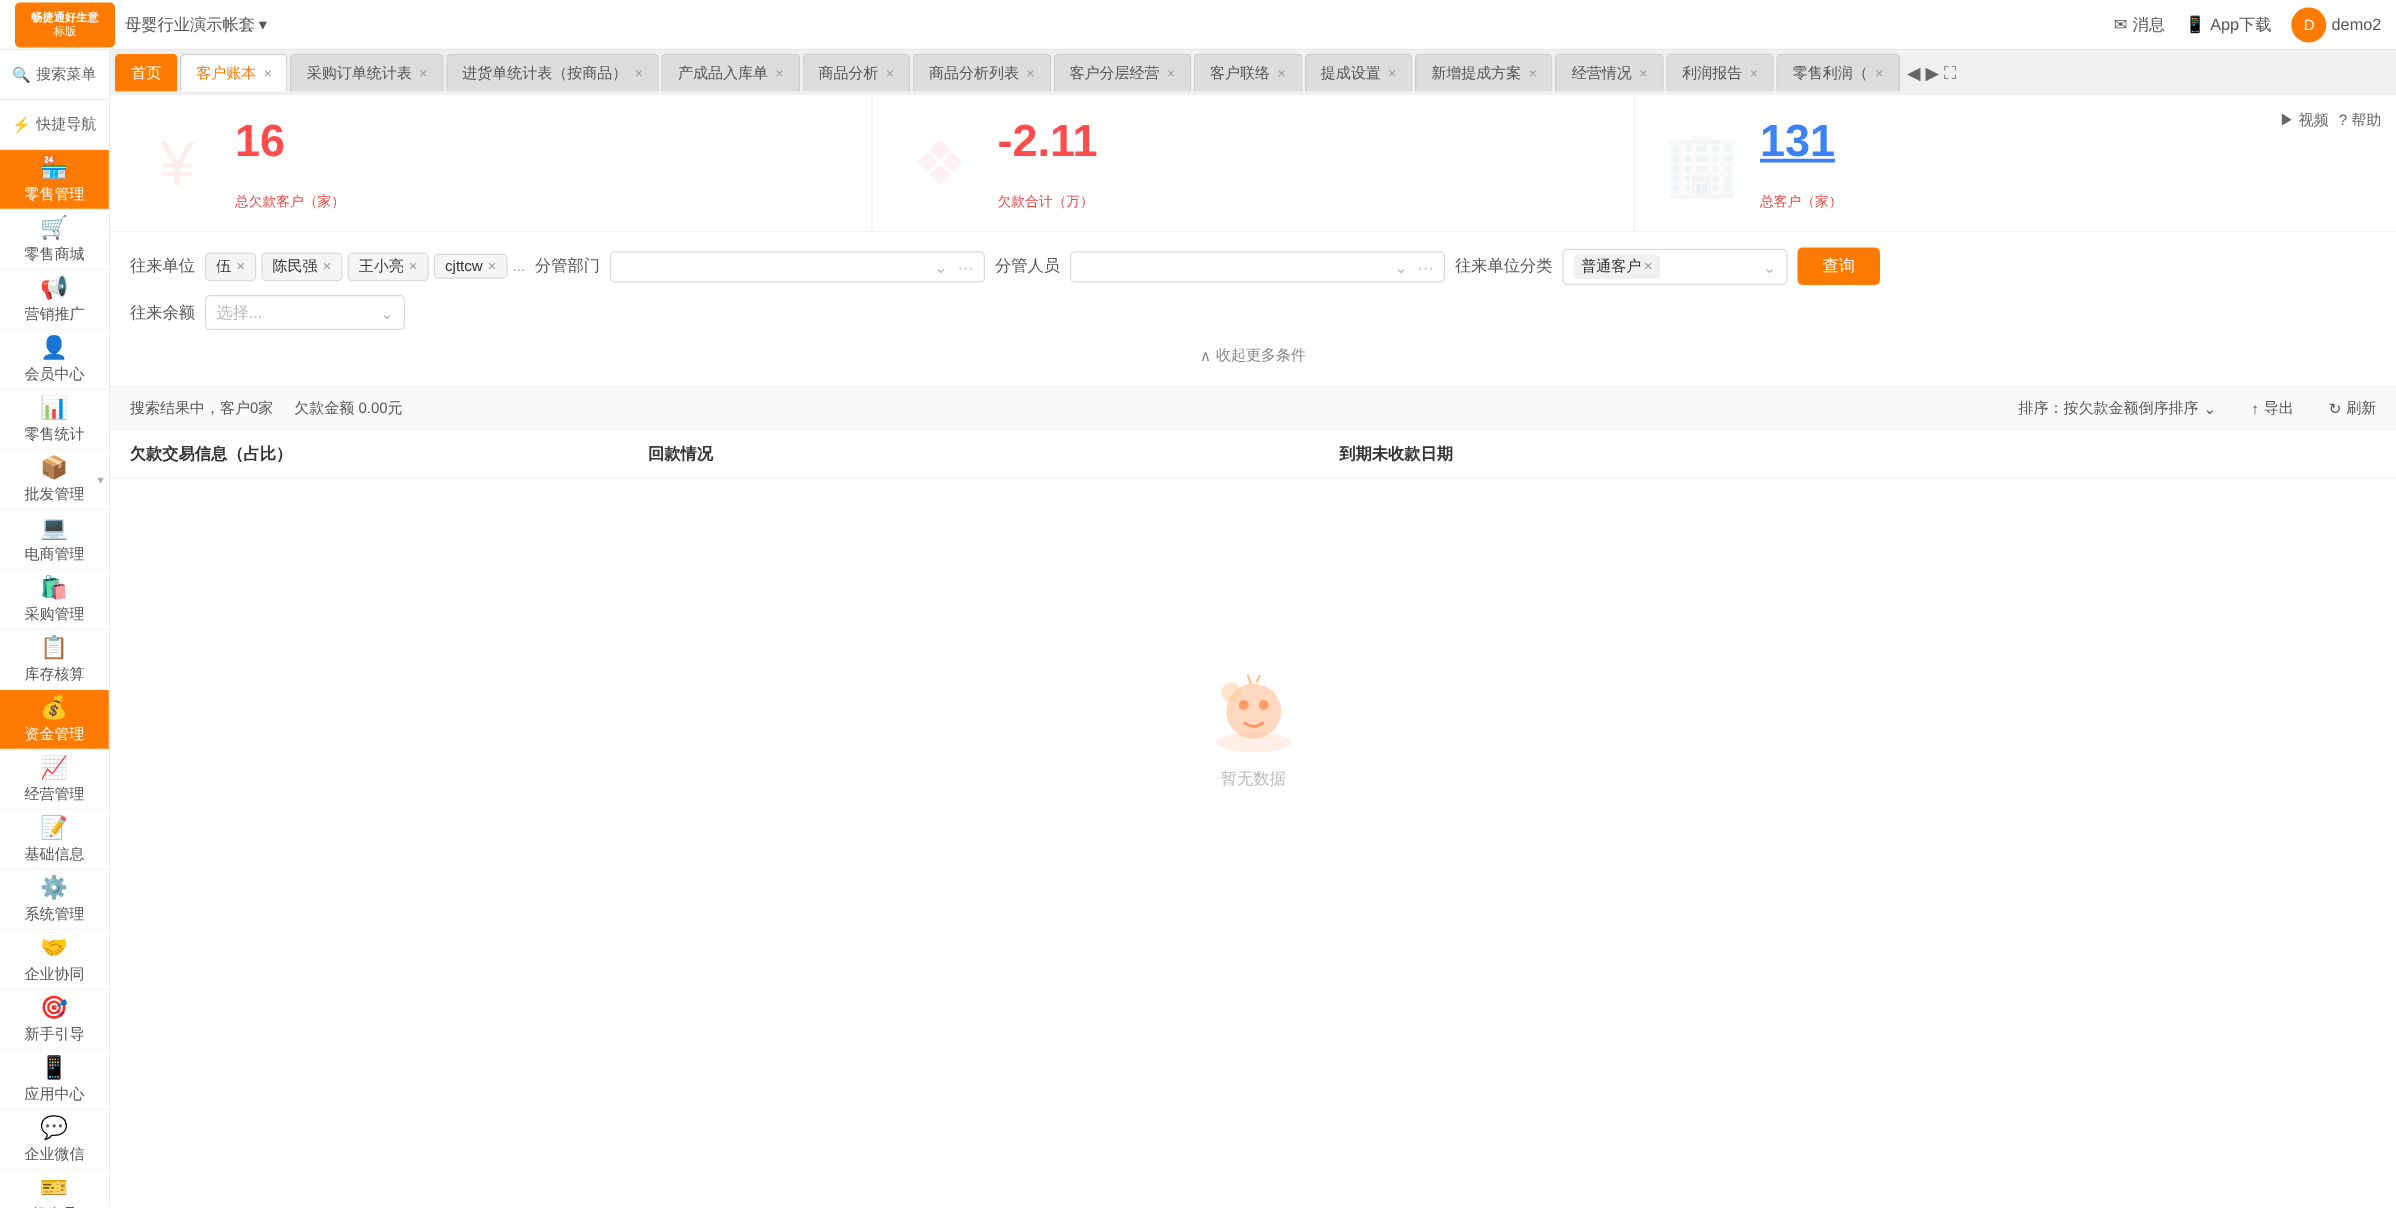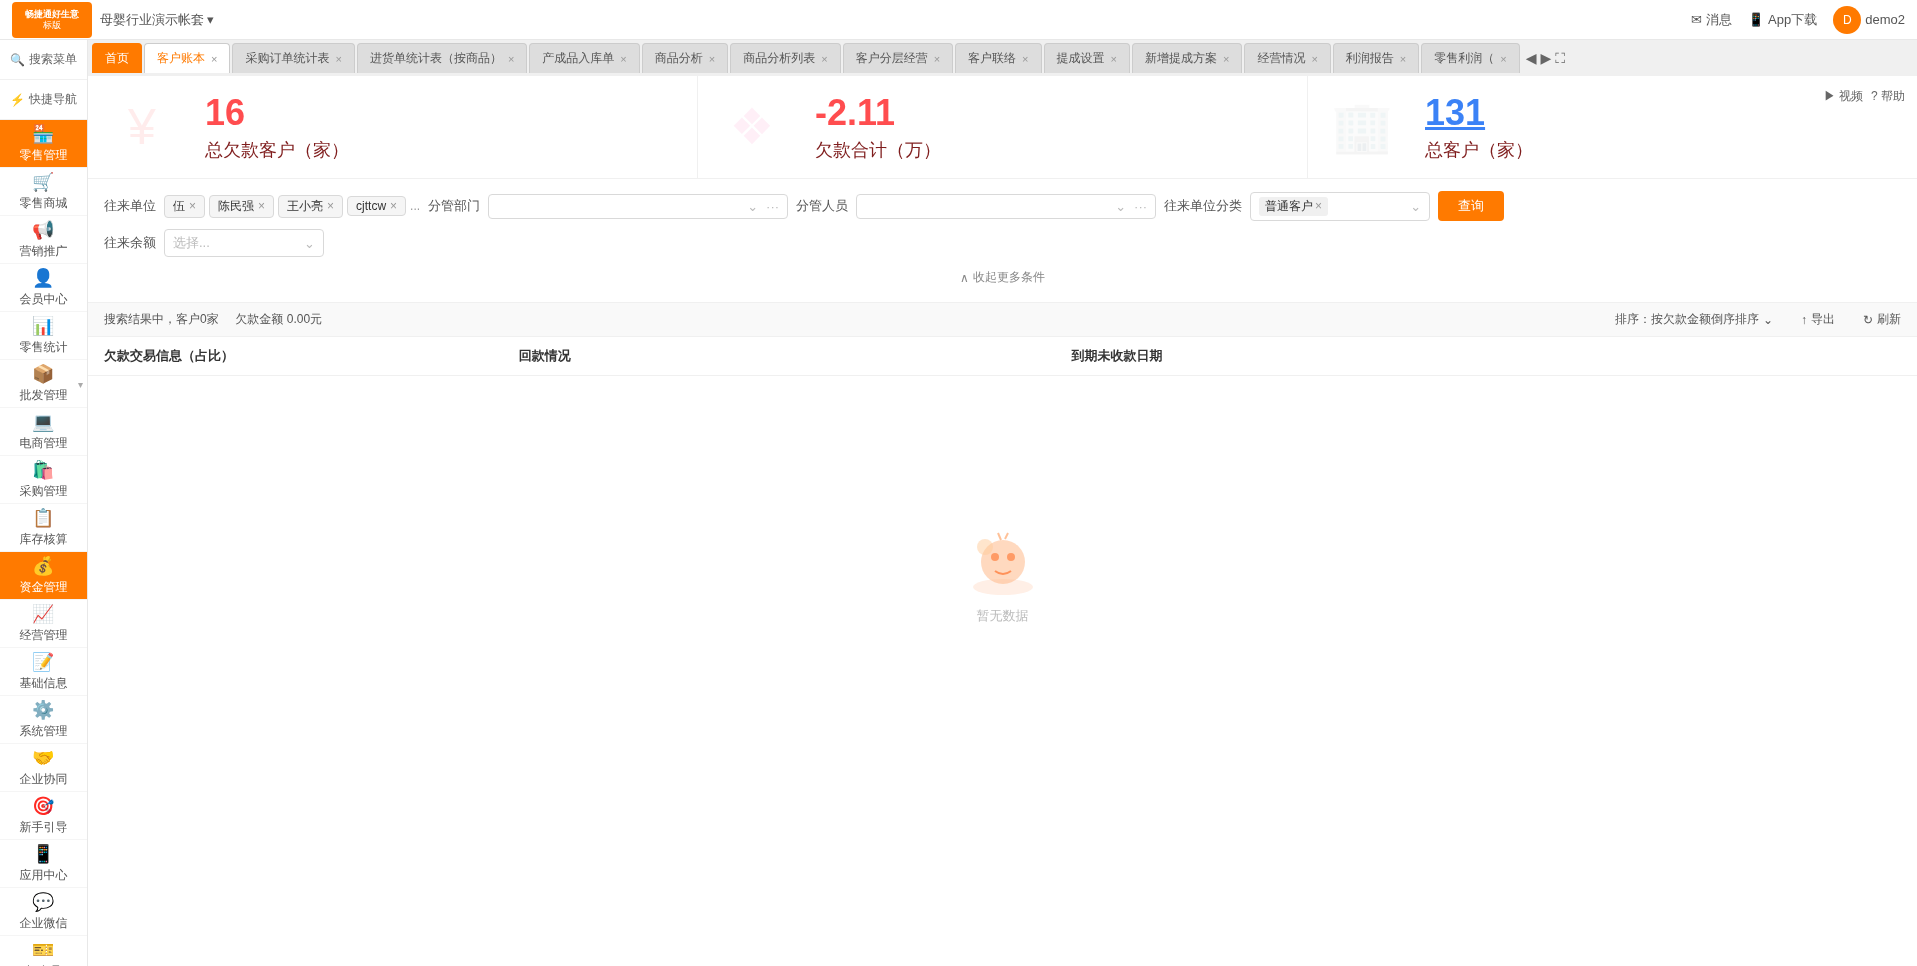--- a/index.html
+++ b/index.html
@@ -123,34 +123,34 @@
       display: flex;
       align-items: stretch;
       border-bottom: 1px solid #f0f0f0;
       background: #fff;
     }
     .stat-card {
       flex: 1;
       padding: 16px 24px;
       display: flex;
       align-items: center;
-      gap: 33px;
+      gap: 16px;
       border-right: 1px solid #f0f0f0;
       position: relative;
     }
     .stat-card:last-child { border-right: none; }
     .stat-icon { width: 60px; height: 60px; opacity: 0.15; font-size: 40px; display: flex; align-items: center; justify-content: center; }
     .stat-icon.red { color: #ff4d4f; }
     .stat-icon.pink { color: #ff85c2; }
     .stat-icon.blue { color: #69c0ff; }
     .stat-value { font-size: 36px; font-weight: bold; }
     .stat-value.red { color: #ff4d4f; }
     .stat-value.negative { color: #ff4d4f; }
     .stat-value.dark { color: #3b82f6; text-decoration: underline; }
-    .stat-label { font-size: 18px; color: #7f1d1d; margin-top: 4px; }
+    .stat-label { font-size: 11px; color: #ef4444; margin-top: 20px; }
     .stat-help { position: absolute; top: 12px; right: 12px; display: flex; gap: 8px; font-size: 12px; color: #666; }
     .stat-help span { cursor: pointer; }
 
     
     .filter-area {
       padding: 12px 16px;
       background: #fff;
       border-bottom: 1px solid #f0f0f0;
     }
     .filter-row { display: flex; align-items: center; gap: 8px; flex-wrap: wrap; margin-bottom: 8px; }

